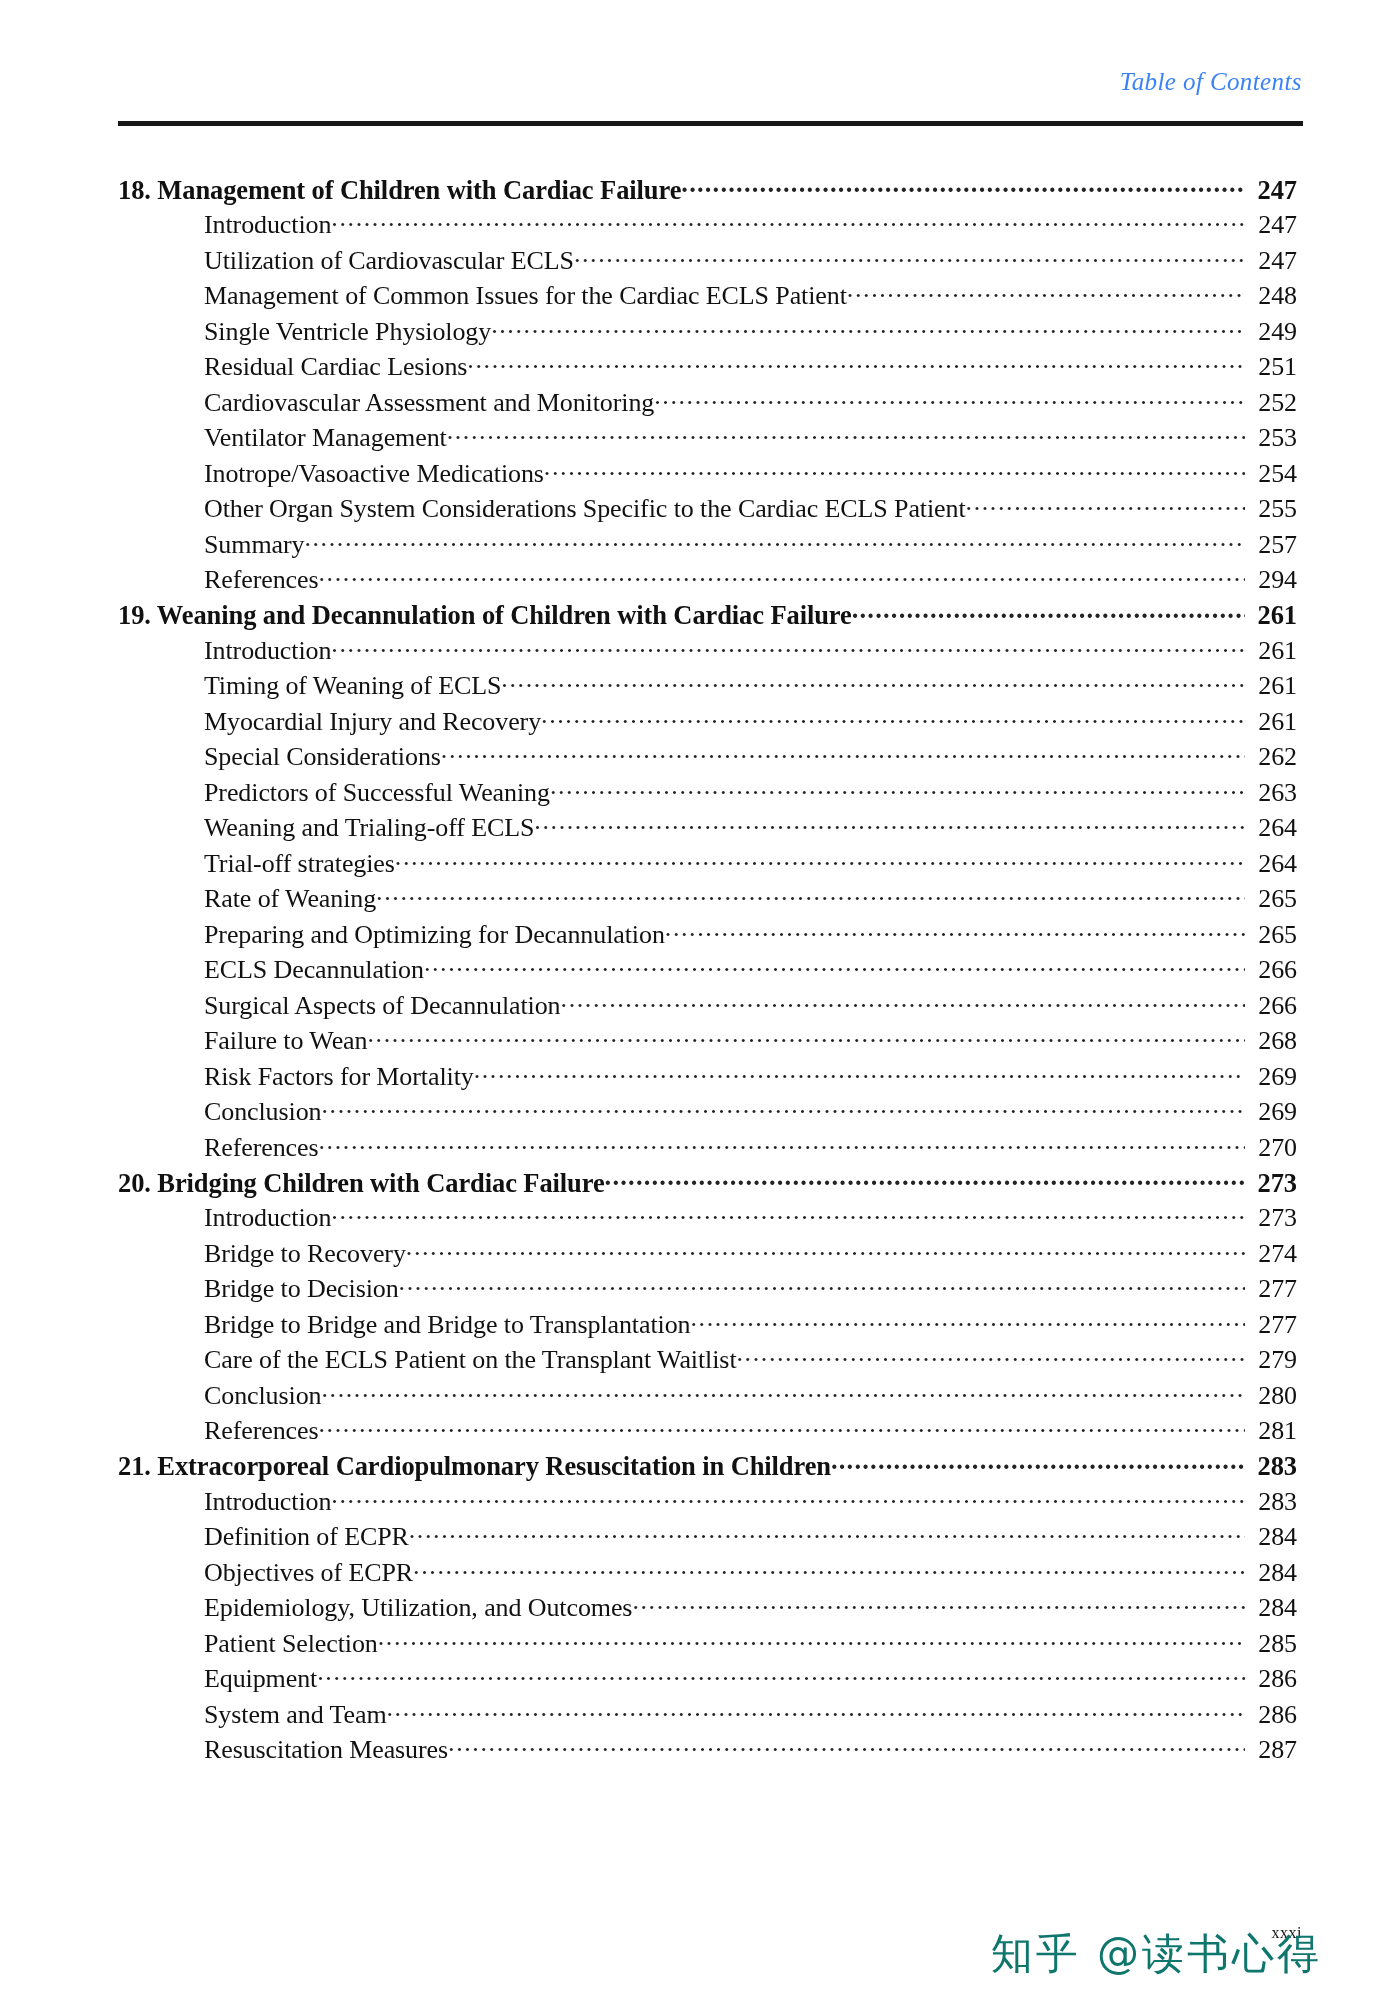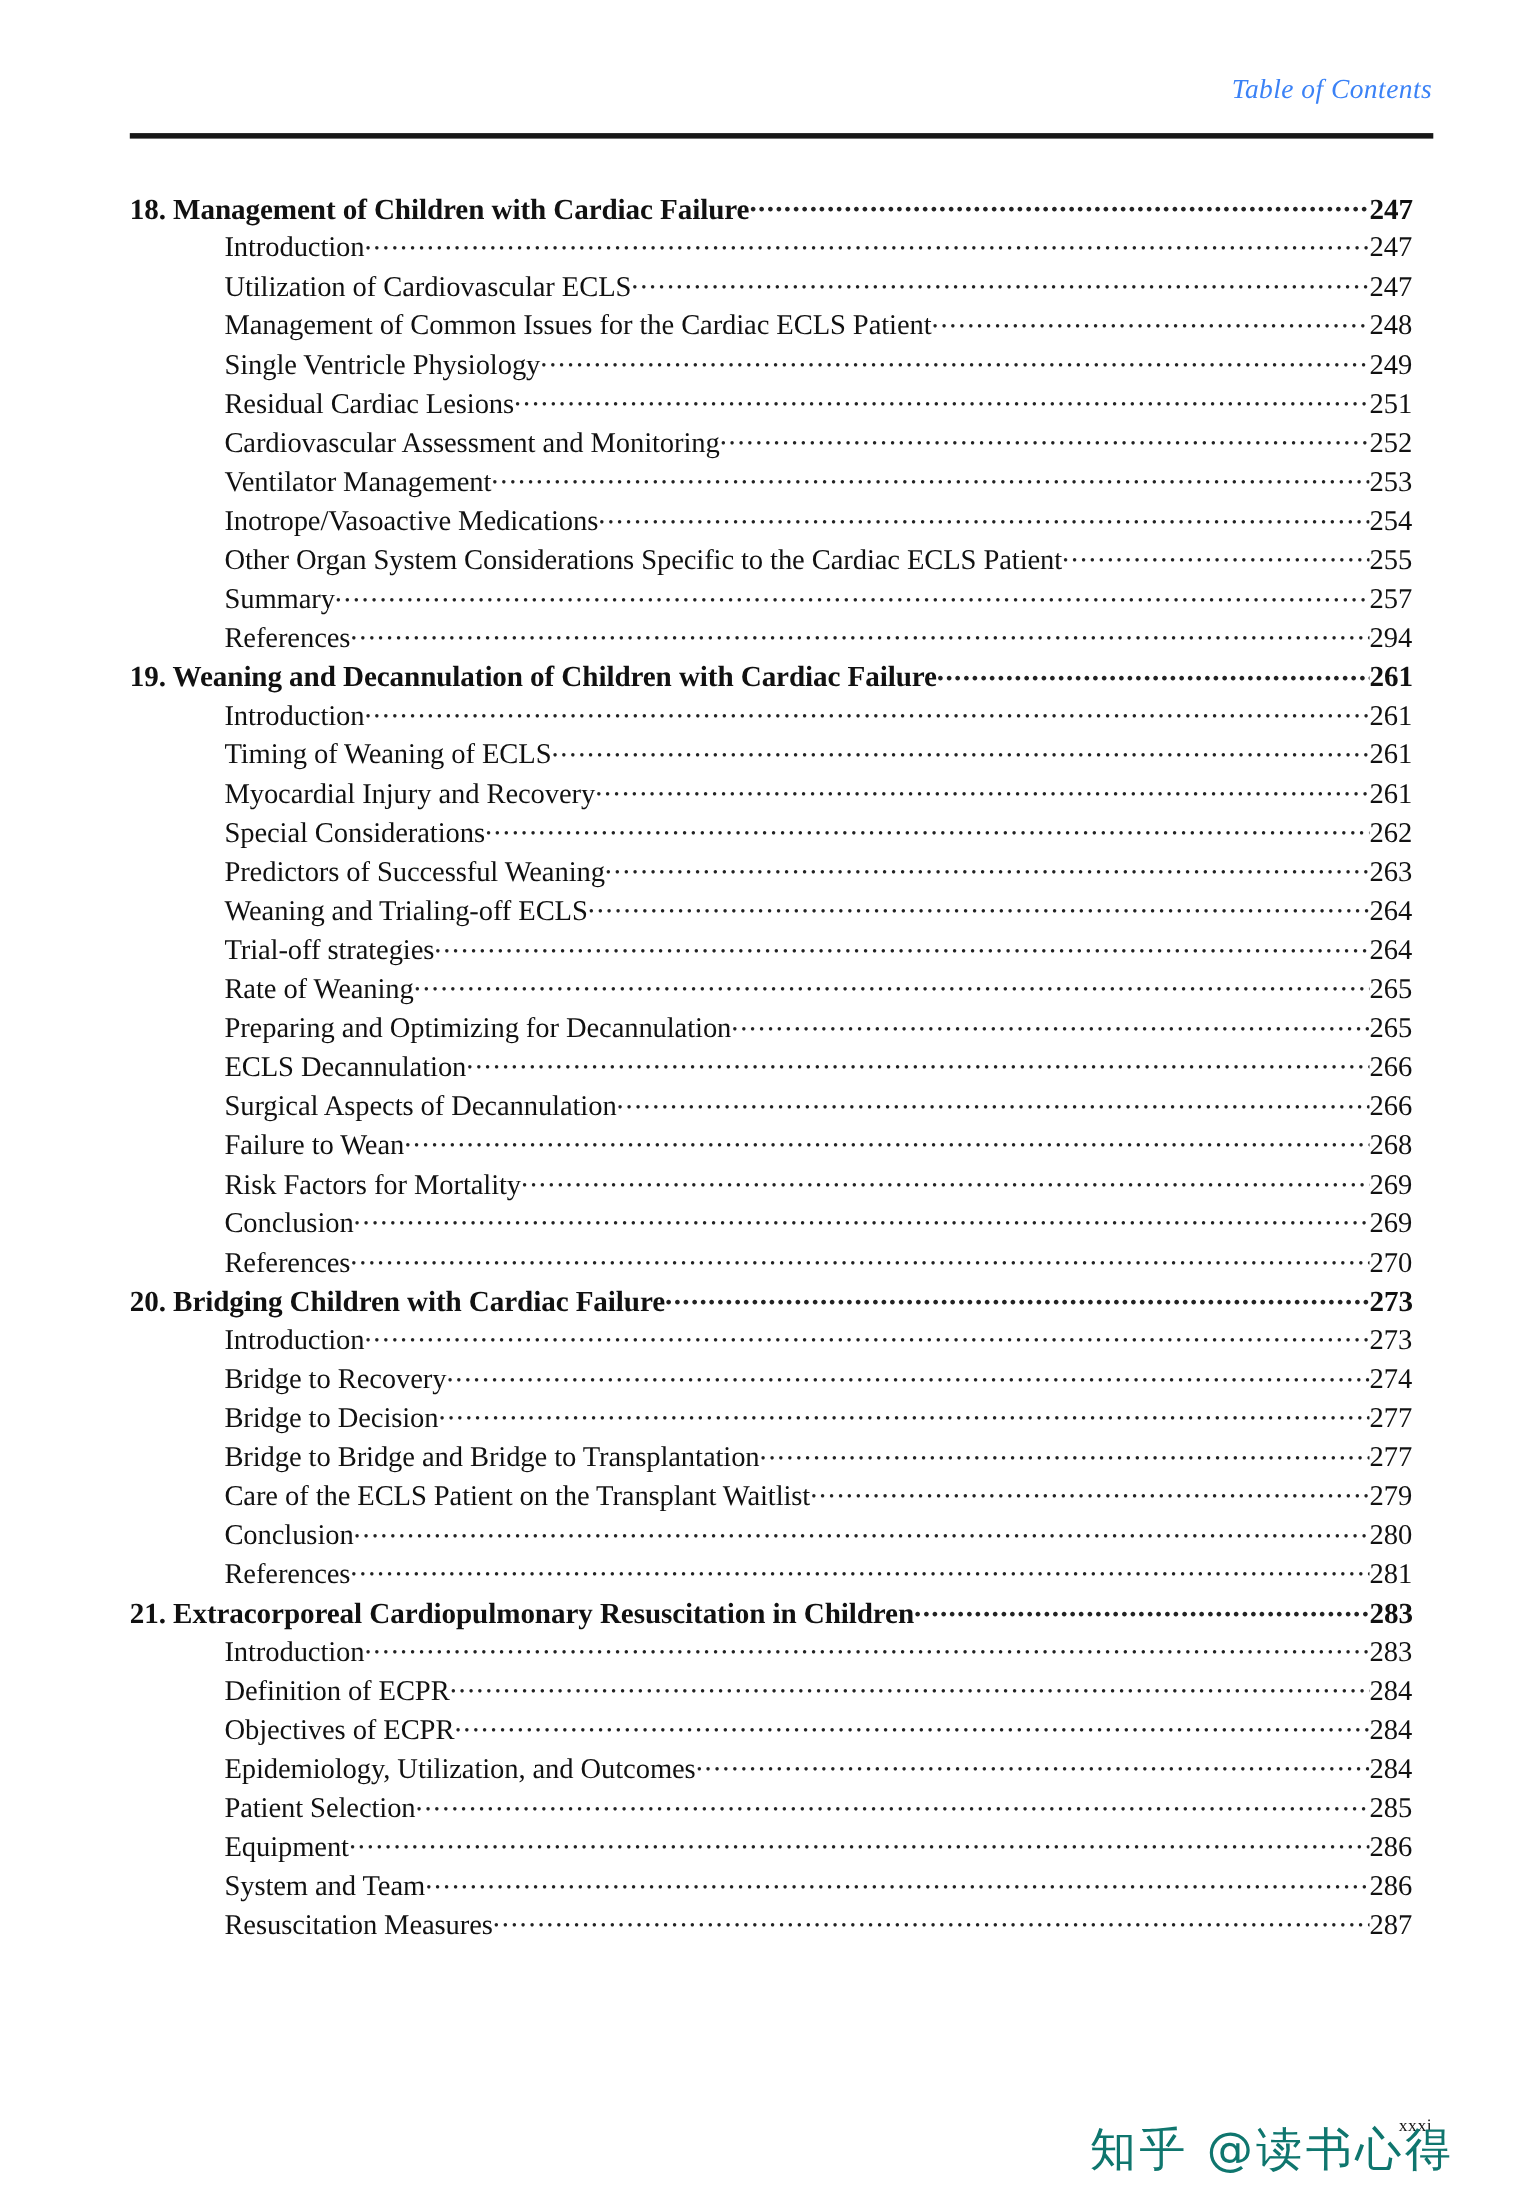--- a/index.html
+++ b/index.html
@@ -104,21 +104,21 @@
     color: #222;
   }
   .chapter-title .leader::after {
     font-weight: bold;
     letter-spacing: 1.2px;
     font-size: 26.5px;
   }
 
   .pageno {
     flex: 0 0 auto;
-    text-align: left;
+    text-align: right;
     min-width: 52px;
   }
 
   
   .folio {
     position: absolute;
     bottom: 58px;
     right: 98px;
     font-size: 16px;
     color: #141414;

